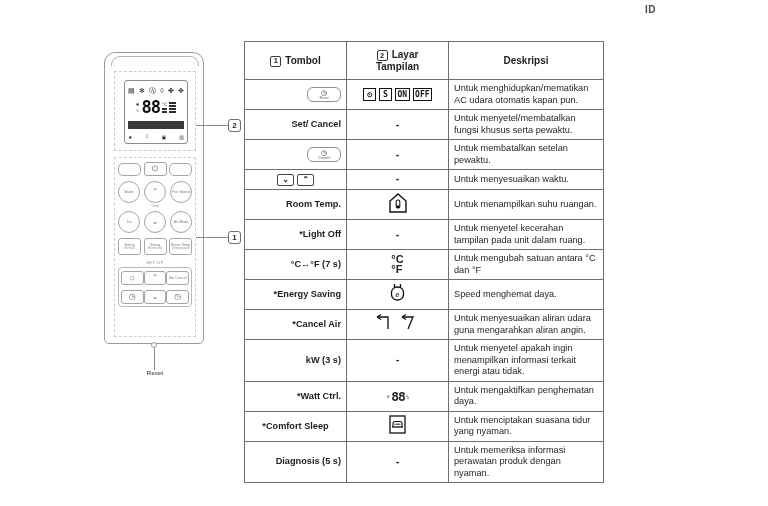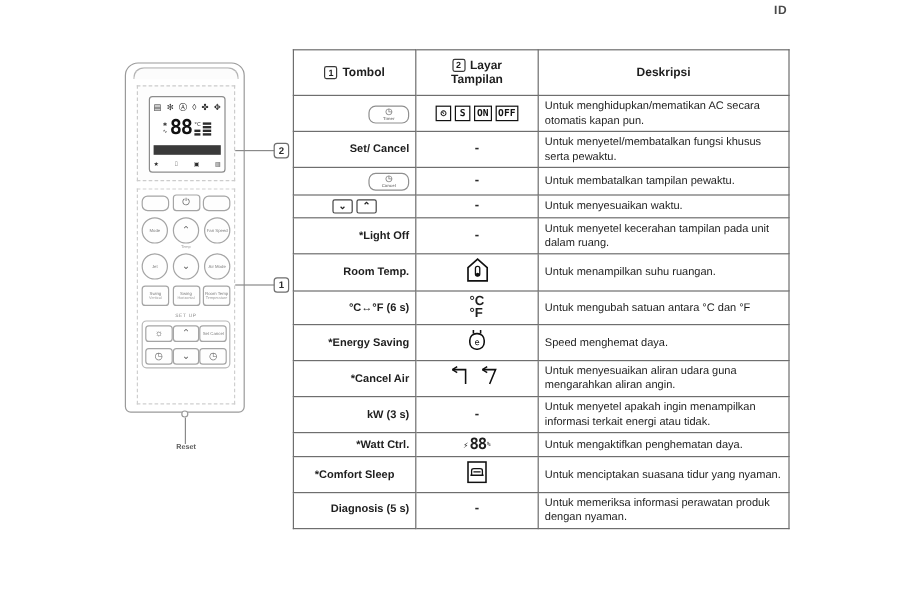--- a/index.html
+++ b/index.html
@@ -185,21 +185,21 @@
     position: absolute;
     height: 1.1px;
     background: #8a8a8a;
     z-index: 4;
   }
 
   
   #spec-table {
     position: absolute;
     left: 244px; top: 41px;
-    width: 414px;
+    width: 360px;
     border-collapse: collapse;
     background: #fff;
   }
   #spec-table td, #spec-table th {
     border: 1px solid #6e6e6e;
     padding: 3px 5px;
     vertical-align: middle;
     font-size: 9.2px;
     line-height: 11.5px;
     color: #1e1e1e;
@@ -438,79 +438,79 @@
           </span>
         </td>
         <td class="col-disp">
           <span class="icon-row">
             <span class="boxicon clock">⏲</span>
             <span class="boxicon">S</span>
             <span class="boxicon">ON</span>
             <span class="boxicon">OFF</span>
           </span>
         </td>
-        <td class="col-desc">Untuk menghidupkan/mematikan AC secara otomatis kapan pun.</td>
+        <td class="col-desc">Untuk menghidupkan/mematikan AC udara otomatis kapan pun.</td>
       </tr>
 
       <tr>
         <td class="col-btn">Set/ Cancel</td>
         <td class="col-disp">
           <span class="dash">-</span>
         </td>
         <td class="col-desc">Untuk menyetel/membatalkan fungsi khusus serta pewaktu.</td>
       </tr>
 
       <tr>
         <td class="col-btn">
           <span class="btn-pill-ico">
             <span class="g">◷</span>
             <span class="t">Cancel</span>
           </span>
         </td>
         <td class="col-disp">
           <span class="dash">-</span>
         </td>
-        <td class="col-desc">Untuk membatalkan tampilan pewaktu.</td>
+        <td class="col-desc">Untuk membatalkan setelan pewaktu.</td>
       </tr>
 
       <tr>
         <td class="col-btn">
           <span class="icon-row">
             <span class="arrow-box">⌄</span>
             <span class="arrow-box">⌃</span>
           </span>
         </td>
         <td class="col-disp">
           <span class="dash">-</span>
         </td>
         <td class="col-desc">Untuk menyesuaikan waktu.</td>
       </tr>
 
       <tr>
-        <td class="col-btn">*Light Off</td>
-        <td class="col-disp">
-          <span class="dash">-</span>
-        </td>
-        <td class="col-desc">Untuk menyetel kecerahan tampilan pada unit dalam ruang.</td>
-      </tr>
-
-      <tr>
         <td class="col-btn">Room Temp.</td>
         <td class="col-disp">
           <svg width="18" height="20" viewBox="0 0 18 20">
             <path d="M9 1 L17 8 L17 19 L1 19 L1 8 Z" fill="none" stroke="#111" stroke-width="1.4"></path>
             <rect x="7.2" y="7" width="3.6" height="8" rx="1.6" fill="none" stroke="#111" stroke-width="1.1"></rect>
             <circle cx="9" cy="13.8" r="1.5" fill="#111"></circle>
           </svg>
         </td>
         <td class="col-desc">Untuk menampilkan suhu ruangan.</td>
       </tr>
 
       <tr>
-        <td class="col-btn">°C↔°F (6 s)</td>
+        <td class="col-btn">*Light Off</td>
+        <td class="col-disp">
+          <span class="dash">-</span>
+        </td>
+        <td class="col-desc">Untuk menyetel kecerahan tampilan pada unit dalam ruang.</td>
+      </tr>
+
+      <tr>
+        <td class="col-btn">°C↔°F (7 s)</td>
         <td class="col-disp">
           <span class="degrees">
             <span>°C</span><br>
             <span>°F</span>
           </span>
         </td>
         <td class="col-desc">Untuk mengubah satuan antara °C dan °F</td>
       </tr>
 
       <tr>

